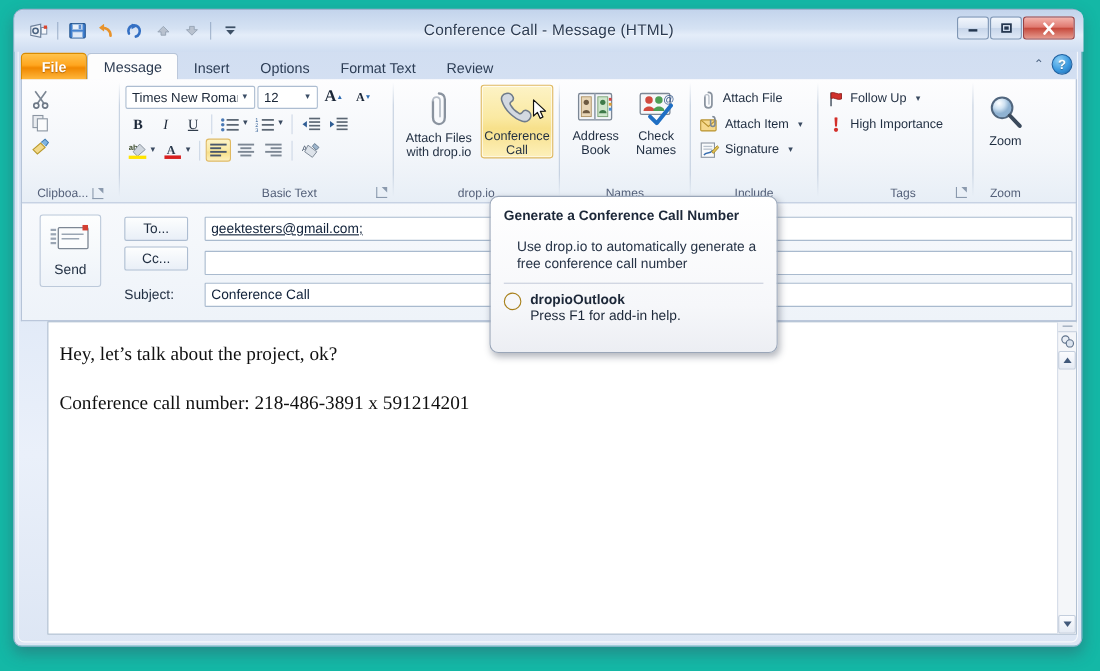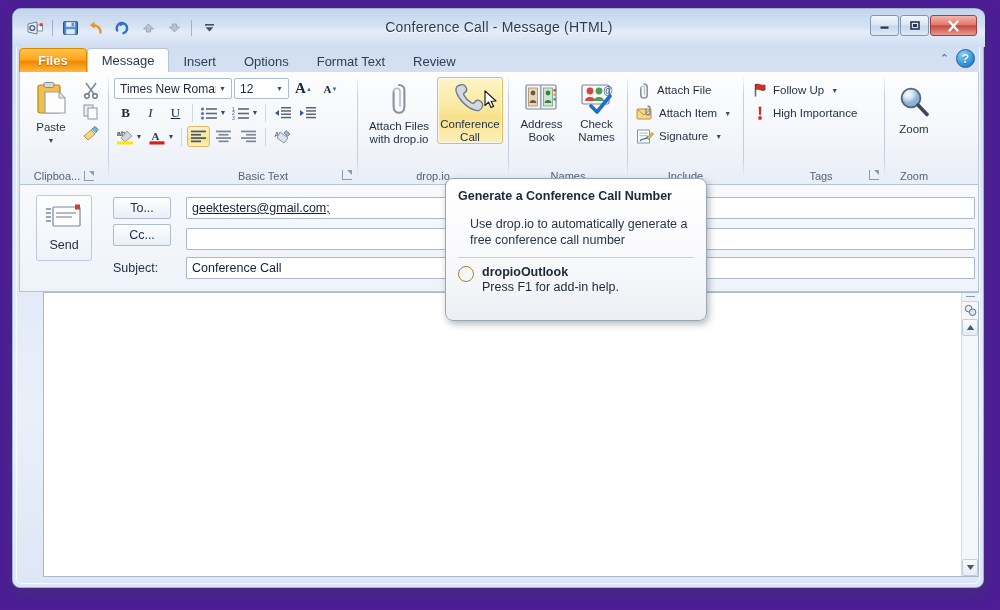--- a/index.html
+++ b/index.html
@@ -3,21 +3,21 @@
 <meta charset="utf-8">
 <style>
   * { box-sizing: border-box; }
   html, body {
     margin: 0; padding: 0;
     width: 1000px; height: 610px;
     background: #ffffff;
     font-family: "Liberation Sans", sans-serif;
     overflow: hidden;
   }
-  #root { position: relative; width: 1000px; height: 610px; background:#4c1d95; }
+  #root { position: relative; width: 1000px; height: 610px; background:#14b8a6; }
 
   
   .win-frame {
     position: absolute; left: 12px; top: 8px; width: 972px; height: 580px;
     border-radius: 9px 9px 8px 8px;
     background: linear-gradient(to bottom, #cfdcf0 0%, #dde7f6 35%, #eaf0fa 70%, #dde6f4 100%);
     border: 1px solid #9fb3cf;
     box-shadow: 0 6px 14px rgba(60,70,90,0.40), 0 1px 0 rgba(255,255,255,0.9) inset;
     padding: 1px;
   }
@@ -317,48 +317,38 @@
         <div class="wb close">
           <svg width="13" height="12" viewBox="0 0 13 12">
             <path d="M2.5 1.5 L10.5 10.5 M10.5 1.5 L2.5 10.5" stroke="#ffffff" stroke-width="2.3" stroke-linecap="round"></path>
           </svg>
         </div>
       </div>
     </div>
 
     <div class="tabstrip">
       <div class="tabs">
-        <div class="tab file">Files</div>
+        <div class="tab file">File</div>
         <div class="tab active">Message</div>
         <div class="tab">Insert</div>
         <div class="tab">Options</div>
         <div class="tab">Format Text</div>
         <div class="tab">Review</div>
       </div>
       <div class="help-area">
         <div class="chev-up">⌃</div>
         <div class="help-btn">?</div>
       </div>
     </div>
 
     <div class="ribbon">
       <div class="rb-groups">
 
         <div class="group" style="width:88px">
           <div class="group-body" style="gap:2px;">
-            <div class="bigbtn" style="width:52px">
-              <svg width="34" height="36" viewBox="0 0 34 36">
-                <rect x="4" y="4" width="22" height="28" rx="2" fill="#f0c04a" stroke="#b8860f" stroke-width="1.2"></rect>
-                <rect x="10" y="1.5" width="10" height="5" rx="1.6" fill="#d8d8d8" stroke="#8a8a8a" stroke-width="1"></rect>
-                <path d="M11 11 L25 11 L31 17 L31 32 L11 32 Z" fill="#fdfdfd" stroke="#9aa3ad" stroke-width="1.2"></path>
-                <path d="M25 11 L25 17 L31 17 Z" fill="#dfe3e8" stroke="#9aa3ad" stroke-width="1"></path>
-              </svg>
-              <span class="lbl">Paste</span>
-              <span class="arrow">▼</span>
-            </div>
             <div class="smallcol" style="padding-top:3px">
               <div class="tbtn">
                 <svg width="18" height="18" viewBox="0 0 18 18">
                   <path d="M4 2 L12 13 M14 2 L6 13" stroke="#7c8794" stroke-width="1.5" fill="none"></path>
                   <circle cx="5" cy="15" r="2.3" fill="none" stroke="#6d7886" stroke-width="1.5"></circle>
                   <circle cx="13" cy="15" r="2.3" fill="none" stroke="#6d7886" stroke-width="1.5"></circle>
                 </svg>
               </div>
               <div class="tbtn">
                 <svg width="18" height="18" viewBox="0 0 18 18">
@@ -694,20 +684,24 @@
         <span></span>
       </div>
 
       <div class="fieldlabel" style="top:76px">Subject:</div>
       <div class="fieldbox" style="top:72px">
         <span>Conference Call</span>
       </div>
     </div>
 
     <div class="bodyarea">
+      <div class="bodytext">
+        <div>Hey, let’s talk about the project, ok?</div>
+        <div class="p2">Conference call number:  218-486-3891 x 591214201</div>
+      </div>
 
       <div class="vscroll">
         <div class="split-handle"></div>
         <div class="sb-icon">
           <svg width="13" height="13" viewBox="0 0 13 13">
             <circle cx="4.6" cy="4.6" r="3.3" fill="#e9eef5" stroke="#5e718a" stroke-width="1"></circle>
             <circle cx="8.6" cy="8.2" r="3.3" fill="#dbe4ef" stroke="#5e718a" stroke-width="1"></circle>
           </svg>
         </div>
         <div class="sb-arrow">

